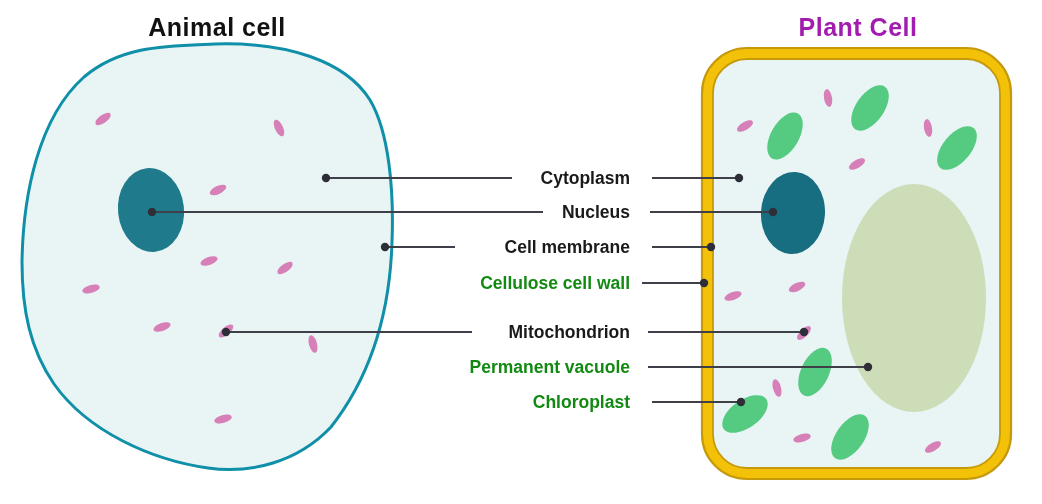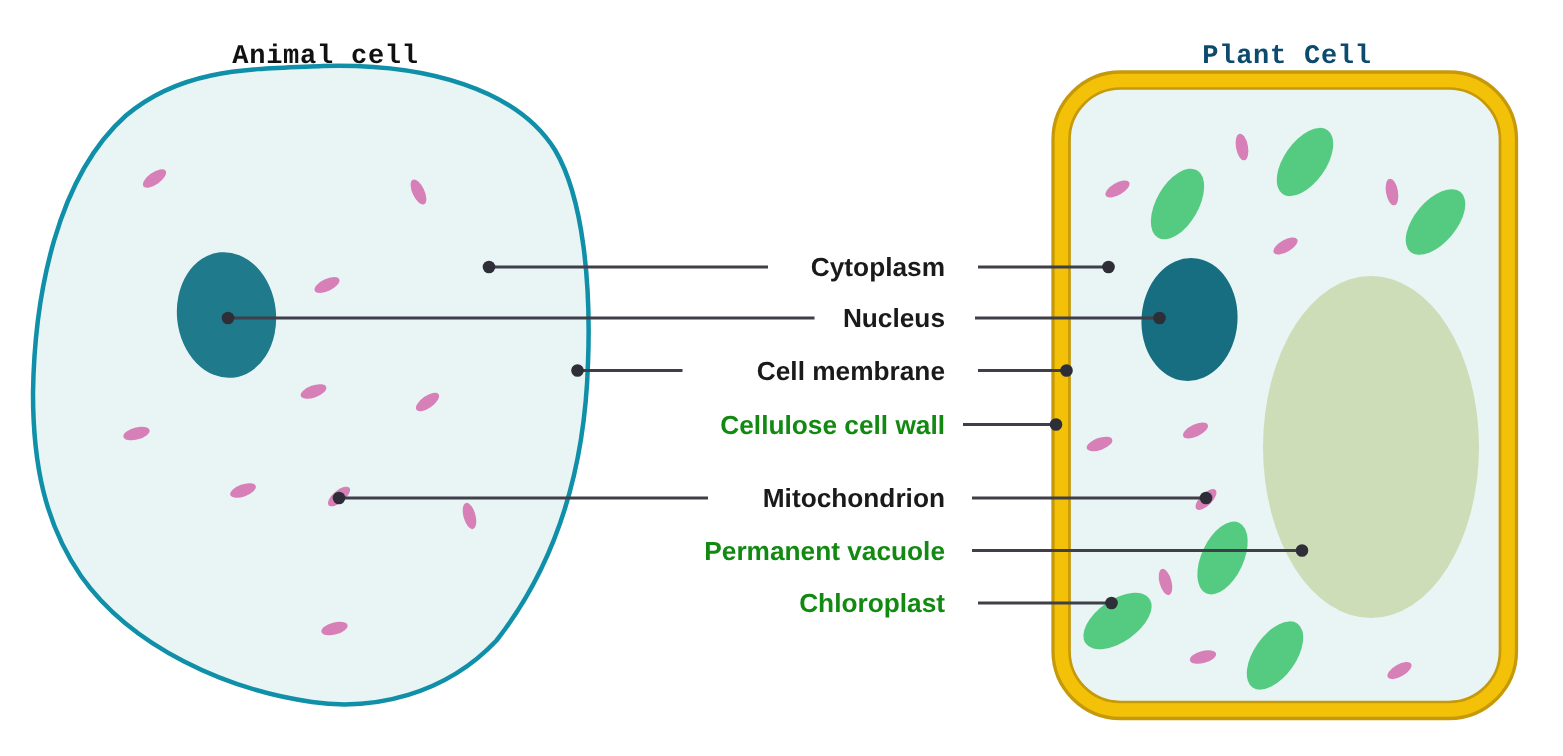--- a/index.html
+++ b/index.html
@@ -1,29 +1,29 @@
 <!DOCTYPE html>
 <html><head>
 <meta charset="utf-8">
 <style>
   html,body{margin:0;padding:0;background:#ffffff;}
   #stage{position:relative;width:1042px;height:504px;background:#ffffff;overflow:hidden;
          font-family:"Liberation Sans", sans-serif;}
-  .cell-title{position:absolute;top:28px;transform:translateX(-50%);
-              font-size:18px;font-weight:bold;letter-spacing:.5px;white-space:nowrap;font-family:Liberation Mono, monospace;}
+  .cell-title{position:absolute;top:13px;transform:translateX(-50%);
+              font-size:25px;font-weight:bold;letter-spacing:.5px;white-space:nowrap;}
   #animal-title{left:217px;color:#111111;}
   #plant-title{left:858px;}
   svg text{font-family:"Liberation Sans", sans-serif;font-weight:bold;font-size:17.5px;}
 </style>
 </head>
 <body>
 
 <div id="stage">
   <div class="cell-title" id="animal-title" style="color: rgb(17, 17, 17);">Animal cell</div>
-  <div class="cell-title" id="plant-title" style="color: #0c4a6e;">Plant Cell</div>
+  <div class="cell-title" id="plant-title" style="color: #a21caf;">Plant Cell</div>
   <svg id="cell-svg" width="1042" height="504" viewBox="0 0 1042 504">
       <path d="M 215,44 C 285,42 345,60 370,100 C 389,132 394,190 392,242 C 390,308 374,372 331,427 C 297,463 249,474 208,468 C 152,460 88,432 54,384 C 30,349 22,310 22,262 C 23,196 38,118 84,77 C 122,45 168,46 215,44 Z" fill="#e9f4f5" stroke="#0f8fa8" stroke-width="3"></path>
       <ellipse cx="151" cy="210" rx="33" ry="42" fill="#1f7b8b" transform="rotate(-6 151 210)"></ellipse>
       <ellipse cx="103" cy="119" rx="9" ry="4" fill="#d77fb7" transform="rotate(-35 103 119)"></ellipse>
       <ellipse cx="279" cy="128" rx="9" ry="4" fill="#d77fb7" transform="rotate(65 279 128)"></ellipse>
       <ellipse cx="218" cy="190" rx="9" ry="4" fill="#d77fb7" transform="rotate(-25 218 190)"></ellipse>
       <ellipse cx="209" cy="261" rx="9" ry="4" fill="#d77fb7" transform="rotate(-20 209 261)"></ellipse>
       <ellipse cx="285" cy="268" rx="9" ry="4" fill="#d77fb7" transform="rotate(-35 285 268)"></ellipse>
       <ellipse cx="91" cy="289" rx="9" ry="4" fill="#d77fb7" transform="rotate(-15 91 289)"></ellipse>
       <ellipse cx="162" cy="327" rx="9" ry="4" fill="#d77fb7" transform="rotate(-20 162 327)"></ellipse>

